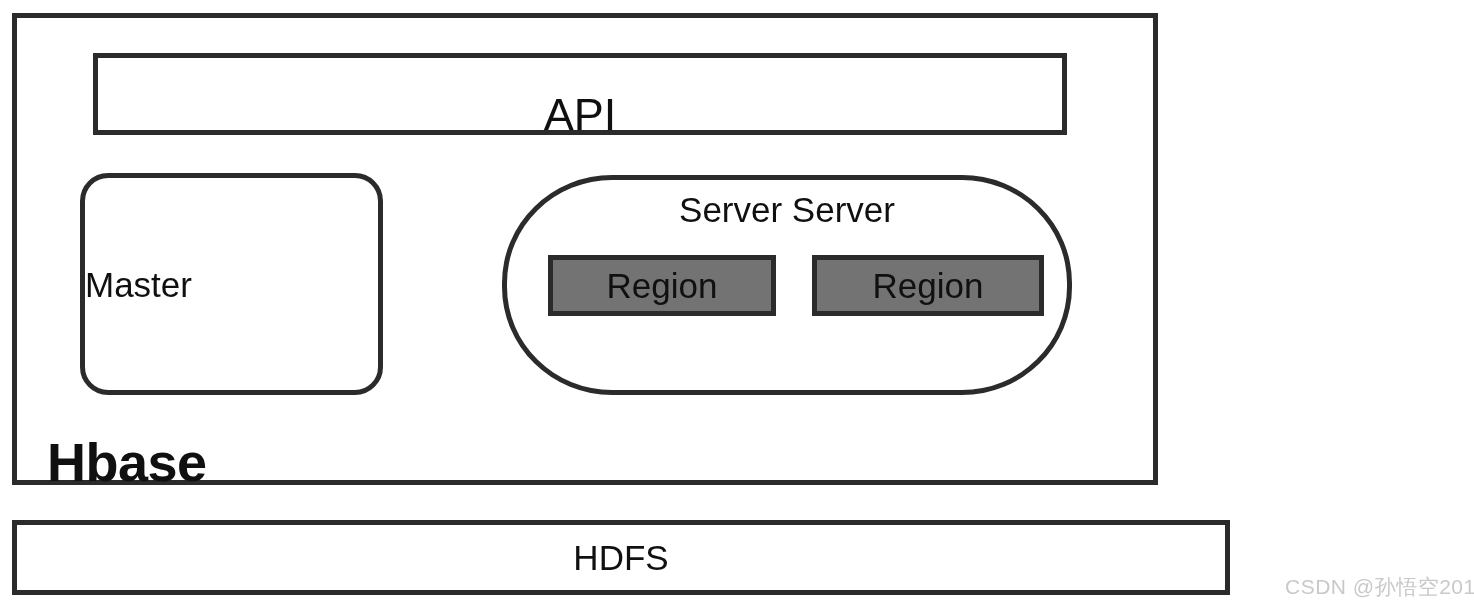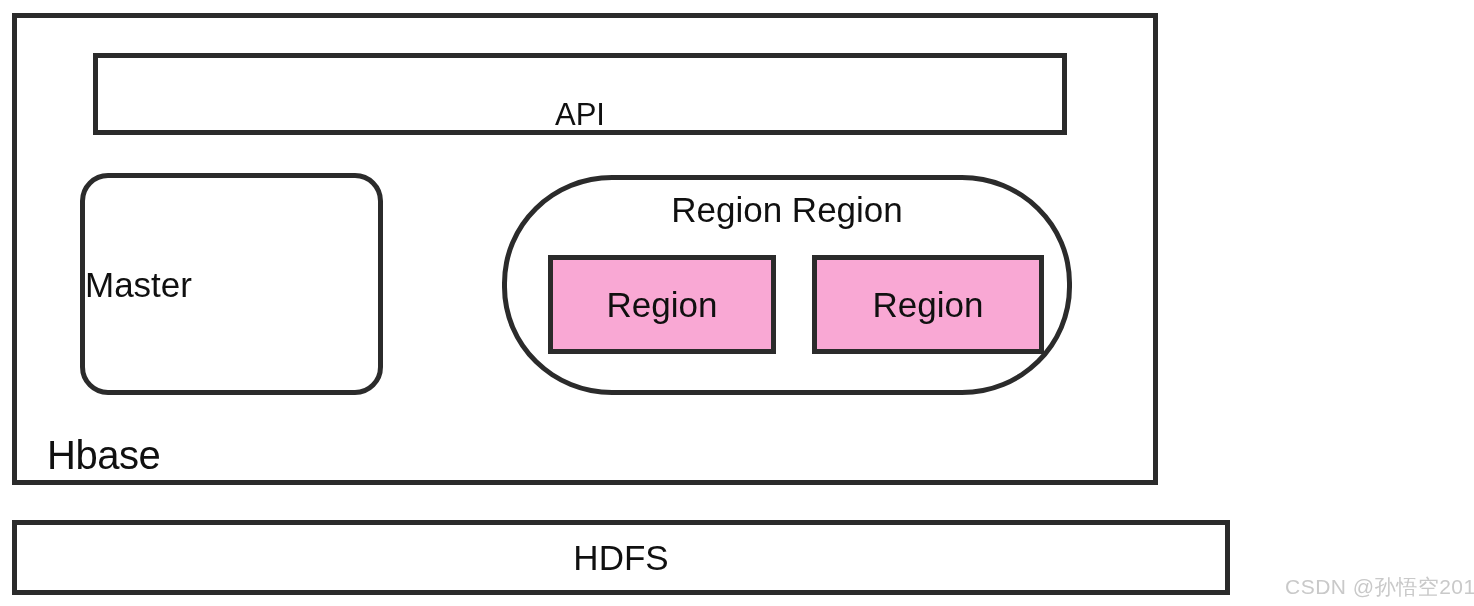--- a/index.html
+++ b/index.html
@@ -36,39 +36,39 @@
   #hbase-container {
     left: 12px;
     top: 13px;
     width: 1146px;
     height: 472px;
     border-width: 5px;
   }
   #hbase-title {
     left: 30px;
     top: 417px;
-    font-size: 40px;
-    font-weight: normal;
+    font-size: 54px;
+    font-weight: bold;
     letter-spacing: -0.5px;
   }
 
   
   #api-box {
     left: 76px;
     top: 35px;
     width: 974px;
     height: 82px;
     border-width: 5px;
     display: flex;
     align-items: center;
     justify-content: center;
   }
   #api-label {
     position: static;
-    font-size: 31px;
+    font-size: 45px;
     margin-top: 40px;
   }
 
   
   #master-box {
     left: 63px;
     top: 155px;
     width: 303px;
     height: 222px;
     border-width: 5px;
@@ -94,24 +94,24 @@
   #region-server-label {
     left: 0;
     right: 0;
     top: 12px;
     text-align: center;
     font-size: 35px;
   }
   .region-slot {
     position: absolute;
     top: 75px;
-    height: 99px;
+    height: 61px;
     border: 5px solid #2b2b2b;
     box-sizing: border-box;
-    background: #f9a8d4;
+    background: #737373;
     display: flex;
     align-items: center;
     justify-content: center;
   }
   #region-slot-0 { left: 41px;  width: 228px; }
   #region-slot-1 { left: 305px; width: 232px; }
   .region-label {
     font-size: 35px;
     color: #101010;
     line-height: 1;
@@ -169,21 +169,21 @@
 
     <div class="box" id="api-box">
       <span class="box-label" id="api-label">API</span>
     </div>
 
     <div class="box" id="master-box">
       <span class="box-label" id="master-label">Master</span>
     </div>
 
     <div class="box" id="region-server-box">
-      <span class="box-label" id="region-server-label">Region Region</span>
+      <span class="box-label" id="region-server-label">Server Server</span>
 
       <div class="region-slot" id="region-slot-0">
         <span class="region-label">Region</span>
       </div>
 
       <div class="region-slot" id="region-slot-1">
         <span class="region-label">Region</span>
       </div>
     </div>
 

